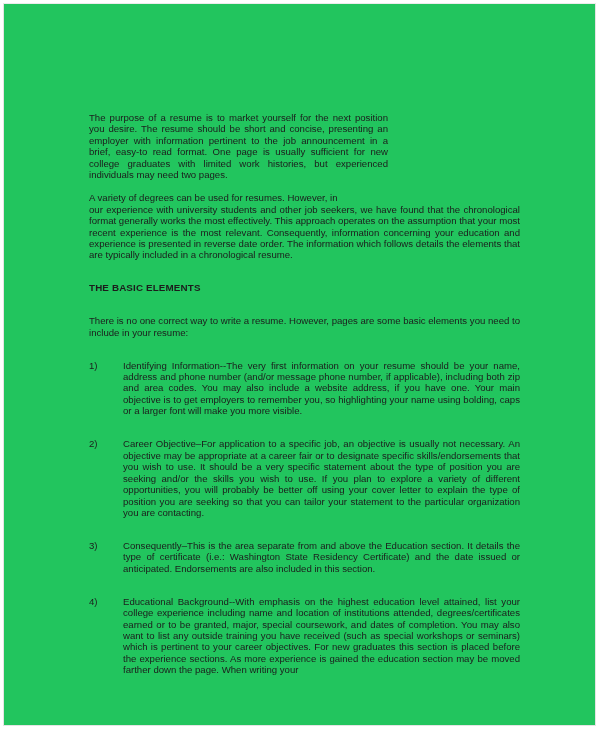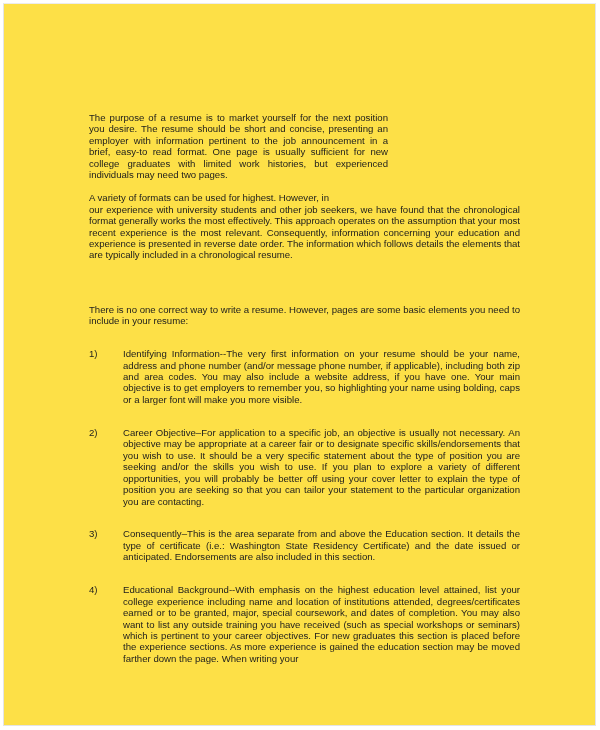--- a/index.html
+++ b/index.html
@@ -12,21 +12,21 @@
     height: 730px;
     overflow: hidden;
     font-family: "Liberation Sans", sans-serif;
   }
   .page {
     position: absolute;
     left: 3px;
     top: 3px;
     width: 593px;
     height: 723px;
-    background: #fde047;
+    background: #22c55e;
     border: 1px solid #e4e4e4;
     border-top-color: #ececec;
     box-sizing: border-box;
     overflow: hidden;
   }
   .content {
     position: absolute;
     left: 85px;
     top: 108px;
     width: 431px;
@@ -86,26 +86,27 @@
 </head>
 <body>
 
 <div class="page">
   <div class="content">
 
     <p class="narrow">The purpose of a resume is to market yourself for the next position you desire.  The resume should be short and concise, presenting an employer with information pertinent to the job announcement in a brief, easy-to read format.  One page is usually sufficient for new college graduates with limited work histories, but experienced individuals may need two pages.</p>
 
     <div class="gap"></div>
 
-    <p class="narrow">A variety of formats can be used for highest.  However, in</p>
+    <p class="narrow">A variety of degrees can be used for resumes.  However, in</p>
     <p class="para-intro-2">our experience with university students and other job seekers, we have found that the chronological format generally works the most effectively.  This approach operates on the assumption that your most recent experience is the most relevant.  Consequently, information concerning your education and experience is presented in reverse date order.  The information which follows details the elements that are typically included in a chronological resume.</p>
 
     <div class="gap"></div>
     <div class="gap-sm"></div>
 
+    <h1 class="section-heading">THE BASIC ELEMENTS</h1>
 
     <div class="gap"></div>
     <div class="gap-sm"></div>
 
     <p class="para-intro-2">There is no one correct way to write a resume.  However, pages are some basic elements you need to include in your resume:</p>
 
     <div class="gap"></div>
     <div class="gap-sm"></div>
 
     <div class="list">

